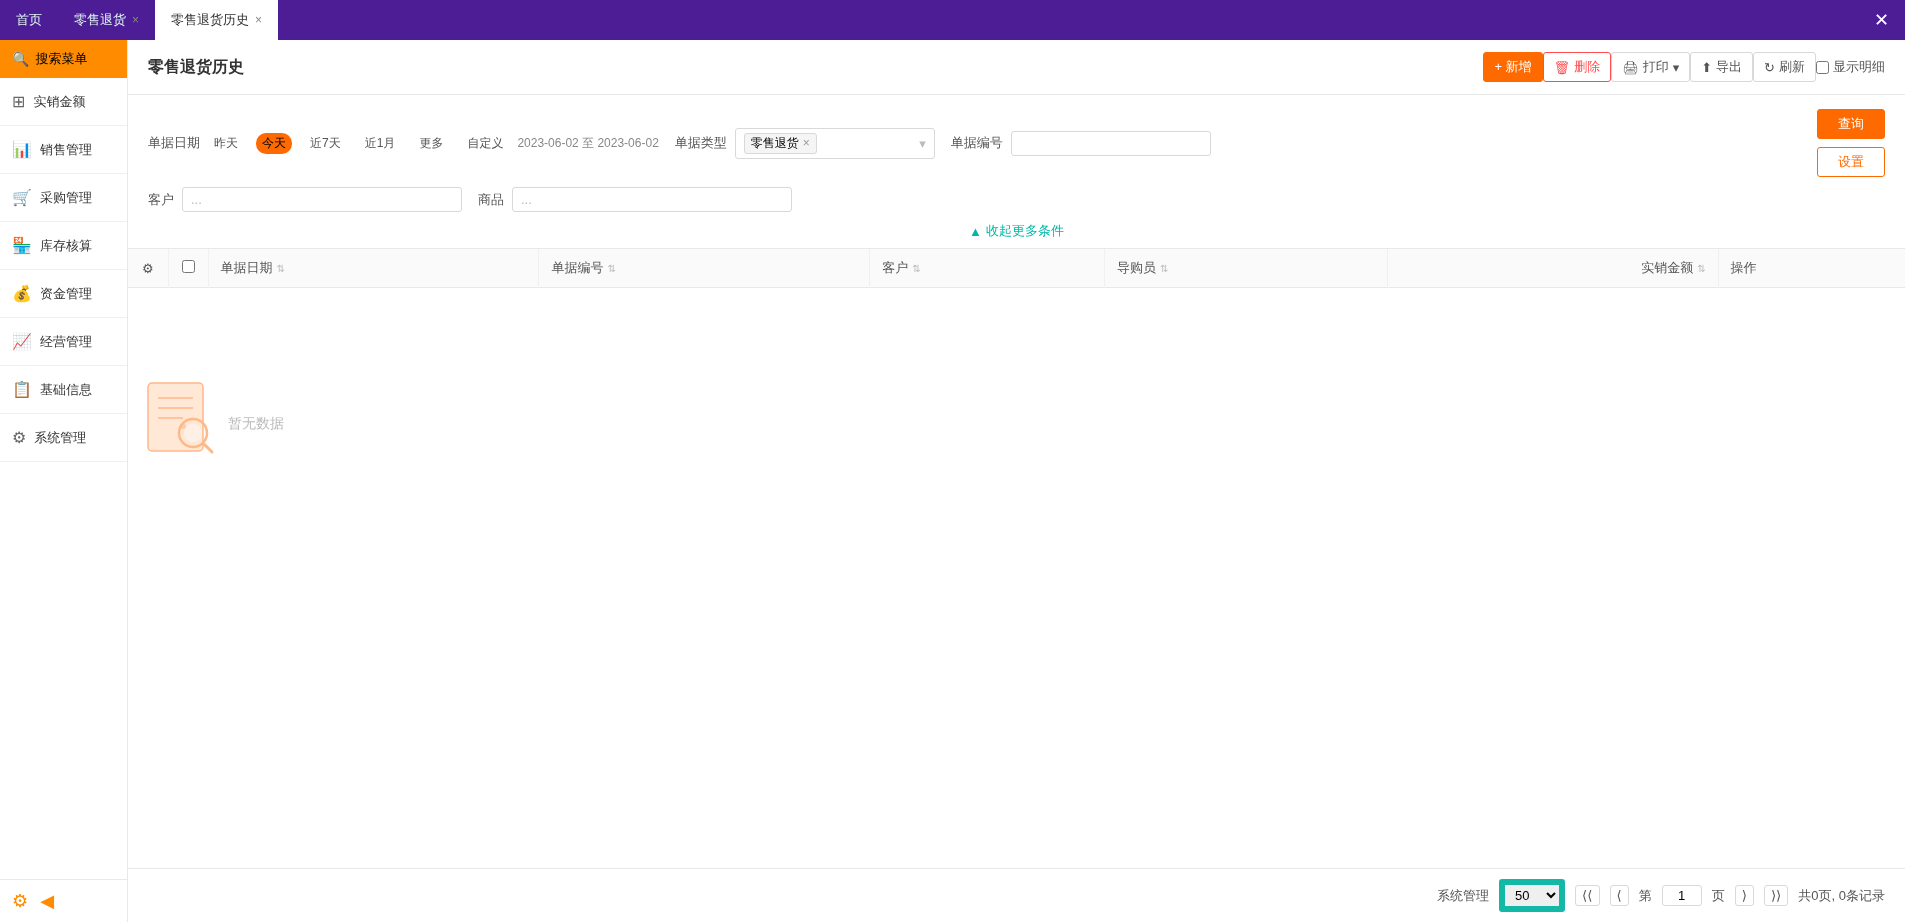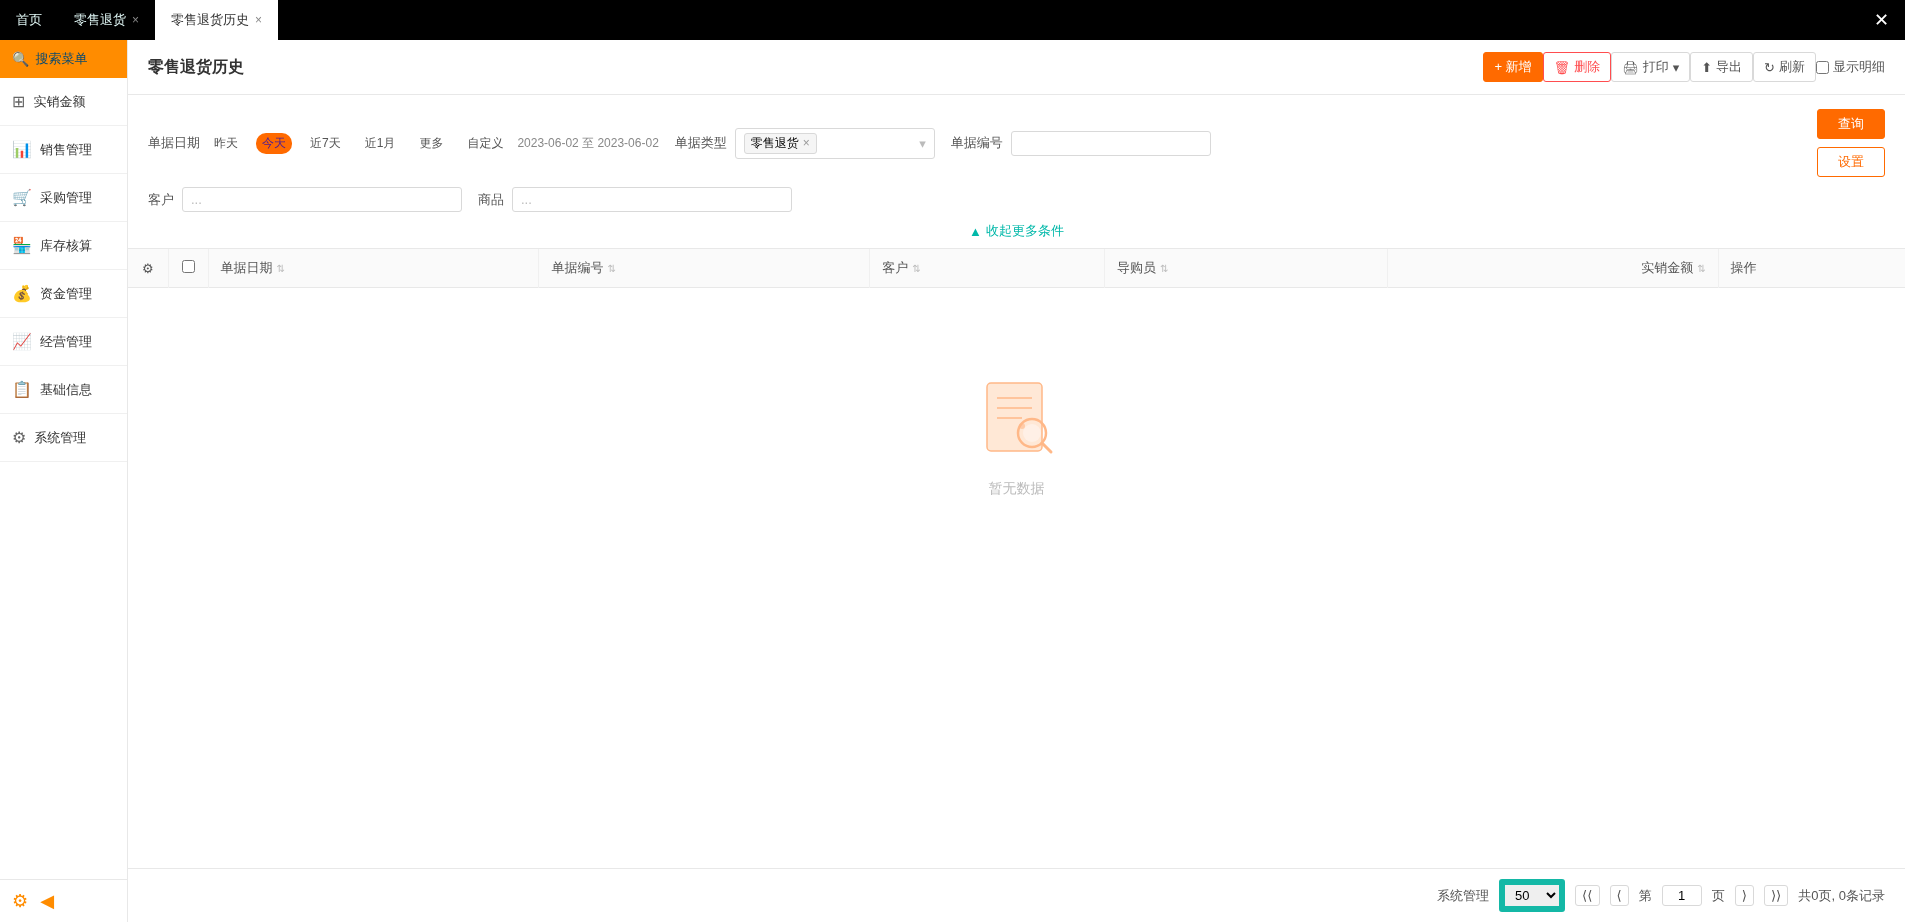--- a/index.html
+++ b/index.html
@@ -1,20 +1,20 @@
 <!DOCTYPE html>
 <html><head>
   <meta charset="utf-8">
   <style>
     * { box-sizing: border-box; margin: 0; padding: 0; font-family: 'Microsoft YaHei', Arial, sans-serif; }
     body { background: #f5f5f5; display: flex; flex-direction: column; height: 922px; overflow: hidden; }
 
     
     .top-bar {
-      background: #000000;
+      background: #4c1d95;
       height: 40px;
       display: flex;
       align-items: center;
       padding: 0 0 0 0;
       flex-shrink: 0;
     }
     .top-bar-tabs {
       display: flex;
       align-items: center;
       height: 100%;
@@ -71,21 +71,21 @@
       display: flex;
       align-items: center;
       gap: 6px;
       cursor: pointer;
     }
     .sidebar-search-icon {
       color: #fff;
       font-size: 14px;
     }
     .sidebar-search-text {
-      color: #0c4a6e;
+      color: #000000;
       font-size: 13px;
     }
     .sidebar-menu {
       flex: 1;
       overflow-y: auto;
     }
     .sidebar-item {
       padding: 14px 12px;
       display: flex;
       align-items: center;
@@ -201,21 +201,21 @@
     }
     .date-btn {
       padding: 2px 6px;
       font-size: 12px;
       cursor: pointer;
       color: #555;
       border-radius: 2px;
     }
     .date-btn.active {
       background: #ff6a00;
-      color: #4c1d95;
+      color: #000000;
       border-radius: 10px;
     }
     .date-range {
       font-size: 12px;
       color: #888;
     }
     .filter-select {
       display: flex;
       align-items: center;
       border: 1px solid #d9d9d9;
@@ -288,21 +288,21 @@
       align-items: center;
       gap: 4px;
     }
     .sort-icon { color: #bbb; font-size: 10px; }
     .th-settings { width: 40px; text-align: center; }
     .th-checkbox { width: 40px; text-align: center; }
 
     
     .empty-state {
       display: flex;
-      flex-direction: column;
+      flex-direction: row;
       align-items: center;
       justify-content: flex-start;
       padding: 80px 0;
     }
     .empty-icon {
       width: 100px;
       height: 100px;
       margin-bottom: 12px;
     }
     .empty-text {

